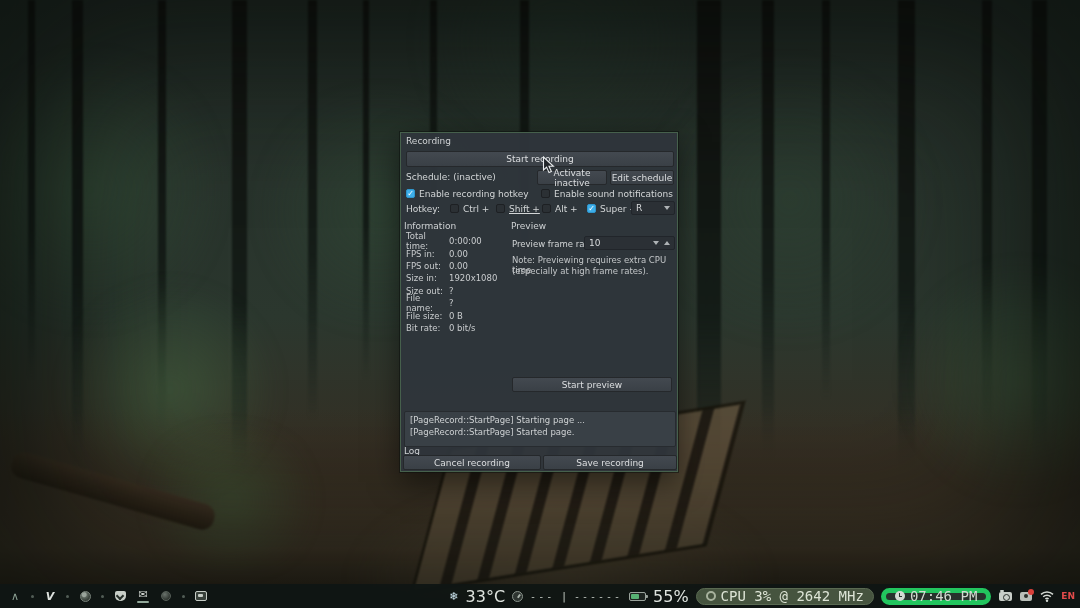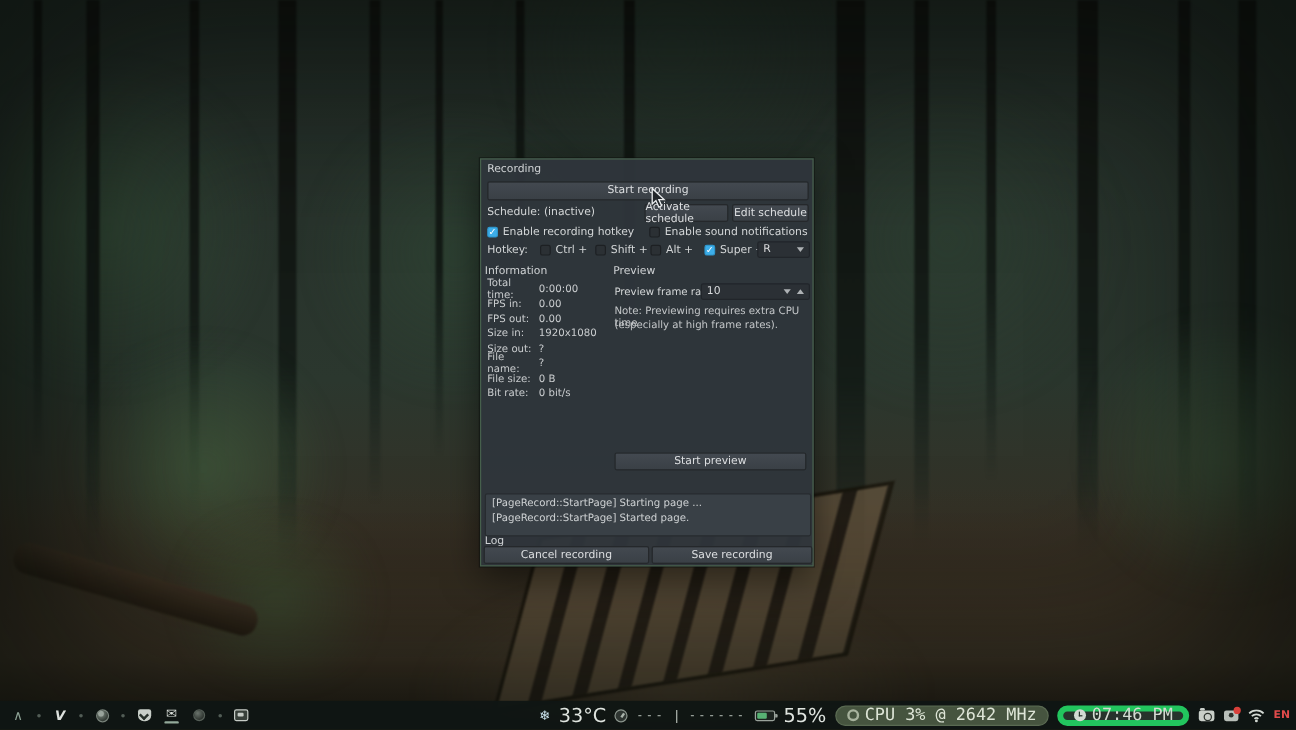--- a/index.html
+++ b/index.html
@@ -48,21 +48,21 @@
 
   
   .dialog { position:absolute; left:400px; top:132px; width:278px; height:340px;
     background:rgba(47,53,59,.94); border:1px solid #46604c;
     box-shadow:0 0 0 1px rgba(10,14,12,.5), 0 10px 28px rgba(0,0,0,.5);
     color:#d3d6d7; font-size:9px; }
   .abs { position:absolute; }
   .glabel { color:#cfd2d4; font-size:9px; }
   .btn { position:absolute; display:flex; align-items:center; justify-content:center;
     background:linear-gradient(#434950,#3a4046); border:1px solid #25282b; border-radius:2px;
-    color:#dddfe1; font-size:9px; cursor:default; }
+    color:#dddfe1; font-size:9px; cursor:default;text-align:center; }
   .cb { display:inline-block; width:9px; height:9px; border:1px solid #1d2023; background:#2b3034;
     border-radius:2px; vertical-align:middle; flex:0 0 auto; }
   .cb.checked { background:#3daee9; border-color:#2f96cc; }
   .cb.checked::after { content:"✓"; display:block; color:#fff; font-size:8px; line-height:8px; text-align:center; }
   .cbrow { position:absolute; display:flex; align-items:center; gap:4px; height:11px; }
   .field { position:absolute; background:#2b3035; border:1px solid #21252a; border-radius:2px;
     color:#d8dadc; font-size:9px; display:flex; align-items:center; padding:0 4px; }
   .combo-arrow { width:0; height:0; border-left:3.5px solid transparent; border-right:3.5px solid transparent;
     border-top:4px solid #aeb2b5; margin-left:auto; }
   .spin-arrows { margin-left:auto; display:flex; gap:5px; align-items:center; }
@@ -158,38 +158,38 @@
     <div class="vignette"></div>
   </div>
 
   <div class="dialog">
 
     <div class="abs glabel" style="left:5px; top:3px;">Recording</div>
 
     <div class="btn" style="left:5px; top:18px; width:268px; height:16px;">Start recording</div>
 
     <div class="abs" style="left:5px; top:39px;">Schedule: (inactive)</div>
-    <div class="btn" style="left:136px; top:37px; width:70px; height:15px;">Activate schedule</div>
+    <div class="btn" style="left:136px; top:37px; width:70px; height:15px;">Activate inactive</div>
     <div class="btn" style="left:209px; top:37px; width:64px; height:15px;">Edit schedule</div>
 
     <div class="cbrow" style="left:5px; top:55px;">
       <span class="cb checked"></span>
       <span>Enable recording hotkey</span>
     </div>
     <div class="cbrow" style="left:140px; top:55px;">
       <span class="cb"></span>
       <span>Enable sound notifications</span>
     </div>
 
     <div class="abs" style="left:5px; top:71px;">Hotkey:</div>
     <div class="cbrow" style="left:49px; top:70px;text-align:right;">
       <span class="cb"></span>
       <span>Ctrl +</span>
     </div>
-    <div class="cbrow" style="left:95px; top:70px;">
+    <div class="cbrow" style="left:95px; top:70px;text-decoration:underline;">
       <span class="cb"></span>
       <span>Shift +</span>
     </div>
     <div class="cbrow" style="left:141px; top:70px;">
       <span class="cb"></span>
       <span>Alt +</span>
     </div>
     <div class="cbrow" style="left:186px; top:70px;">
       <span class="cb checked"></span>
       <span>Super +</span>

